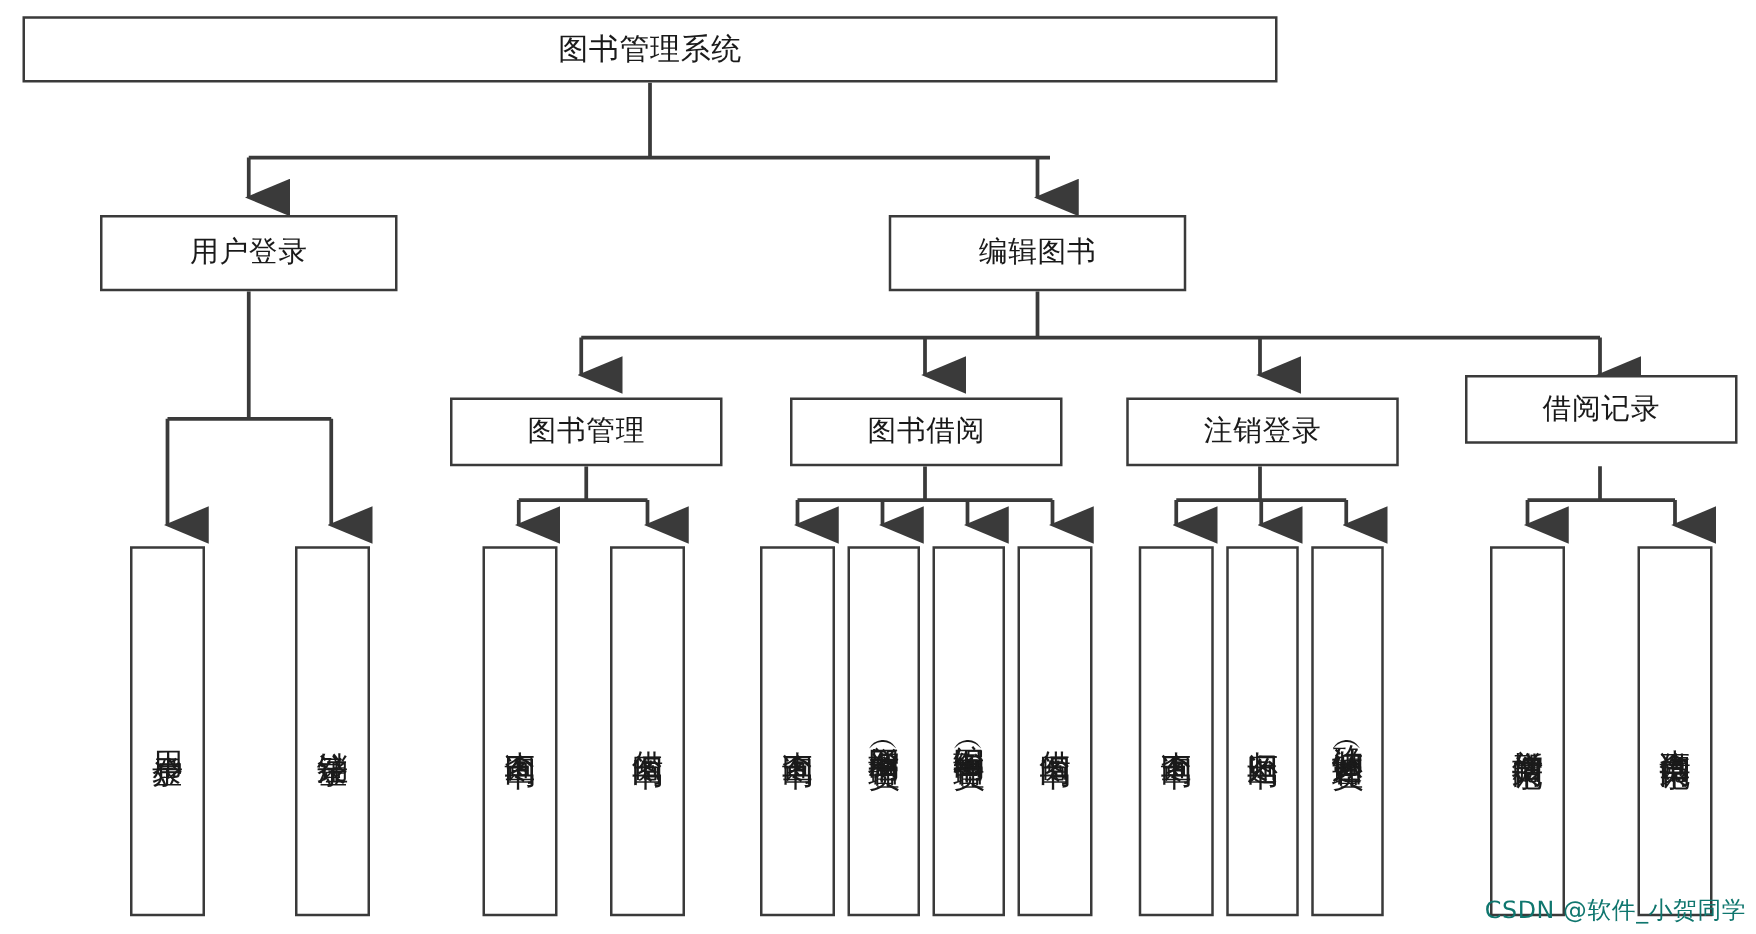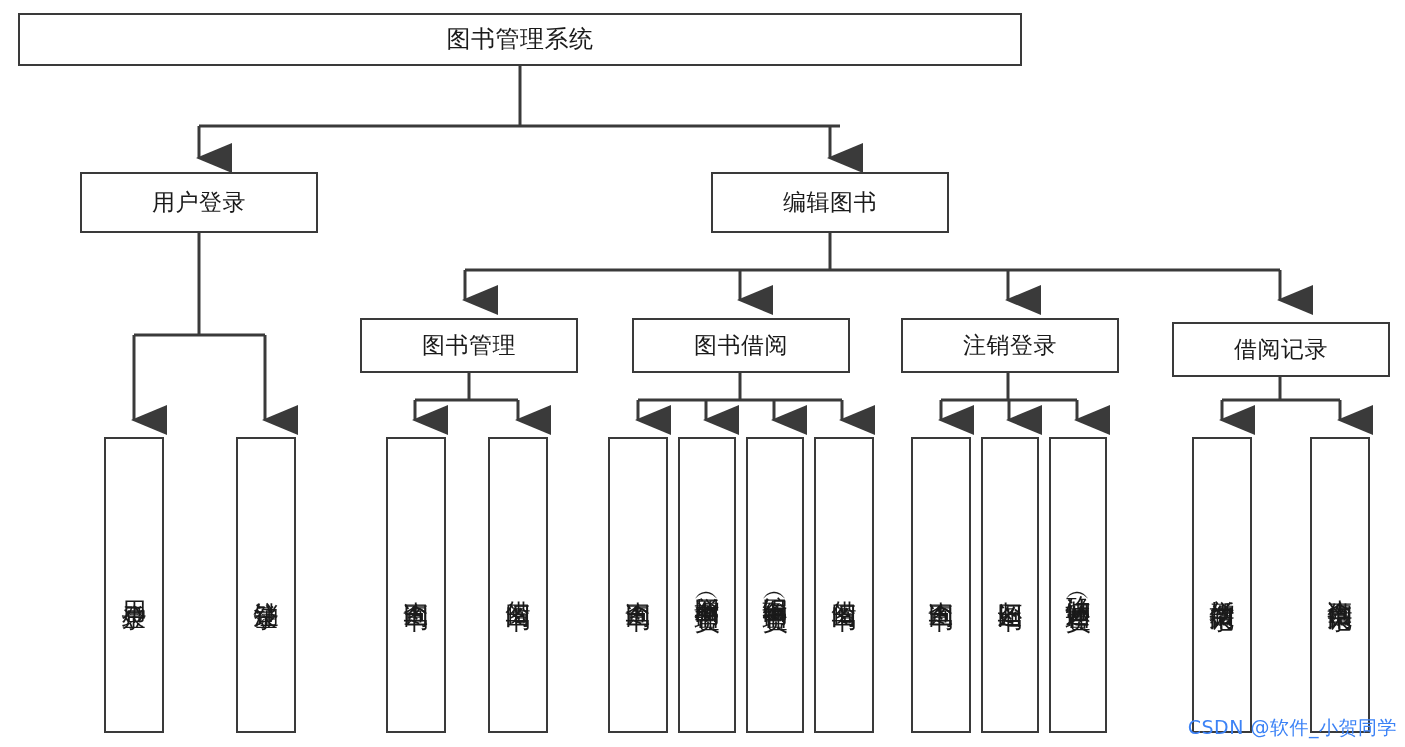--- a/index.html
+++ b/index.html
@@ -63,21 +63,21 @@
     line-height: 1.08;
     letter-spacing: 2px;
     white-space: nowrap;
     max-height: 280px;
   }
   .watermark {
     position: absolute;
     right: 8px;
     bottom: 6px;
     font-size: 19px;
-    color: #3b82f6;
+    color: #0f766e;
     white-space: nowrap;
     letter-spacing: 0.5px;
   }
 </style>
 </head>
 <body>
 
 <div id="canvas">
 
   <svg id="wires" viewBox="0 0 1405 747" xmlns="http://www.w3.org/2000/svg">
@@ -148,21 +148,21 @@
   </div>
 
   <div class="node h" style="left:632px; top:318px; width:218px; height:55px;">
     <span class="label">图书借阅</span>
   </div>
 
   <div class="node h" style="left:901px; top:318px; width:218px; height:55px;">
     <span class="label">注销登录</span>
   </div>
 
-  <div class="node h" style="left:1172px; top:322px; width:218px; height:55px;">
+  <div class="node h" style="left:1172px; top:300px; width:218px; height:55px;">
     <span class="label">借阅记录</span>
   </div>
 
   <div class="node v" style="left:104px; top:437px; width:60px; height:296px;">
     <span class="label">用户登录</span>
   </div>
   <div class="node v" style="left:236px; top:437px; width:60px; height:296px;">
     <span class="label">注销登录</span>
   </div>
 

